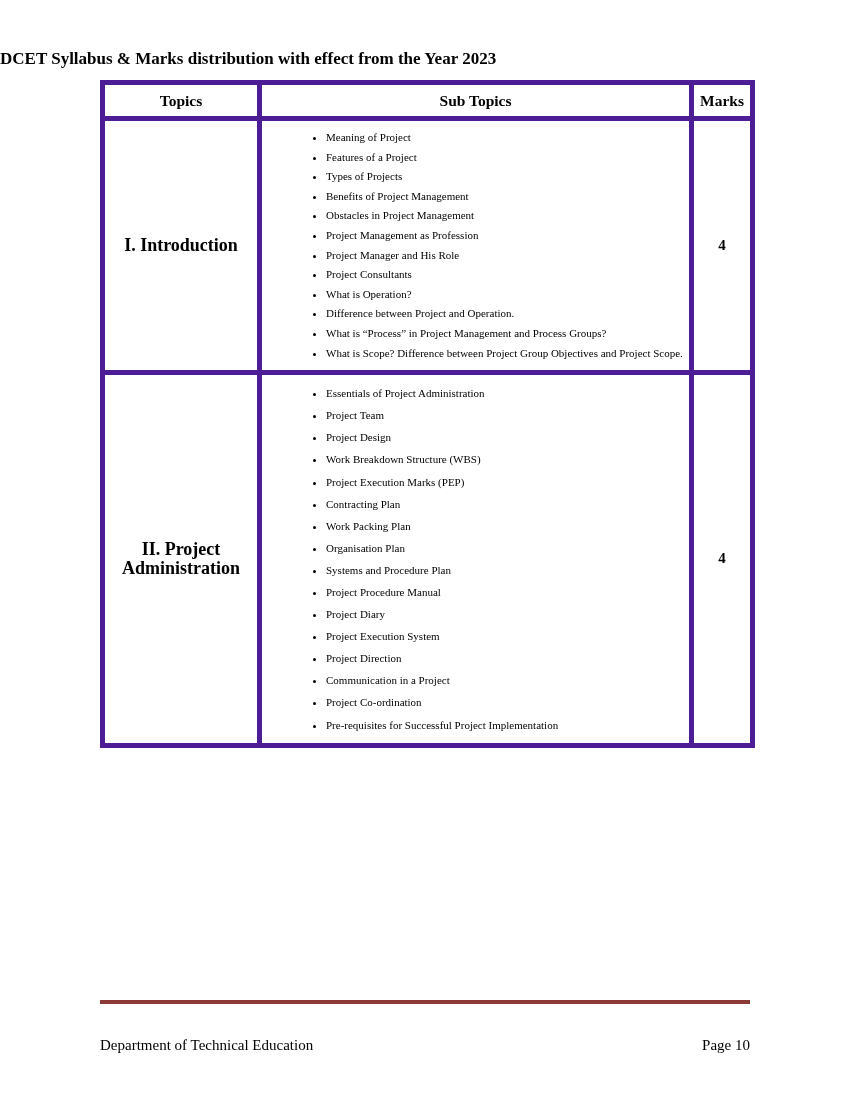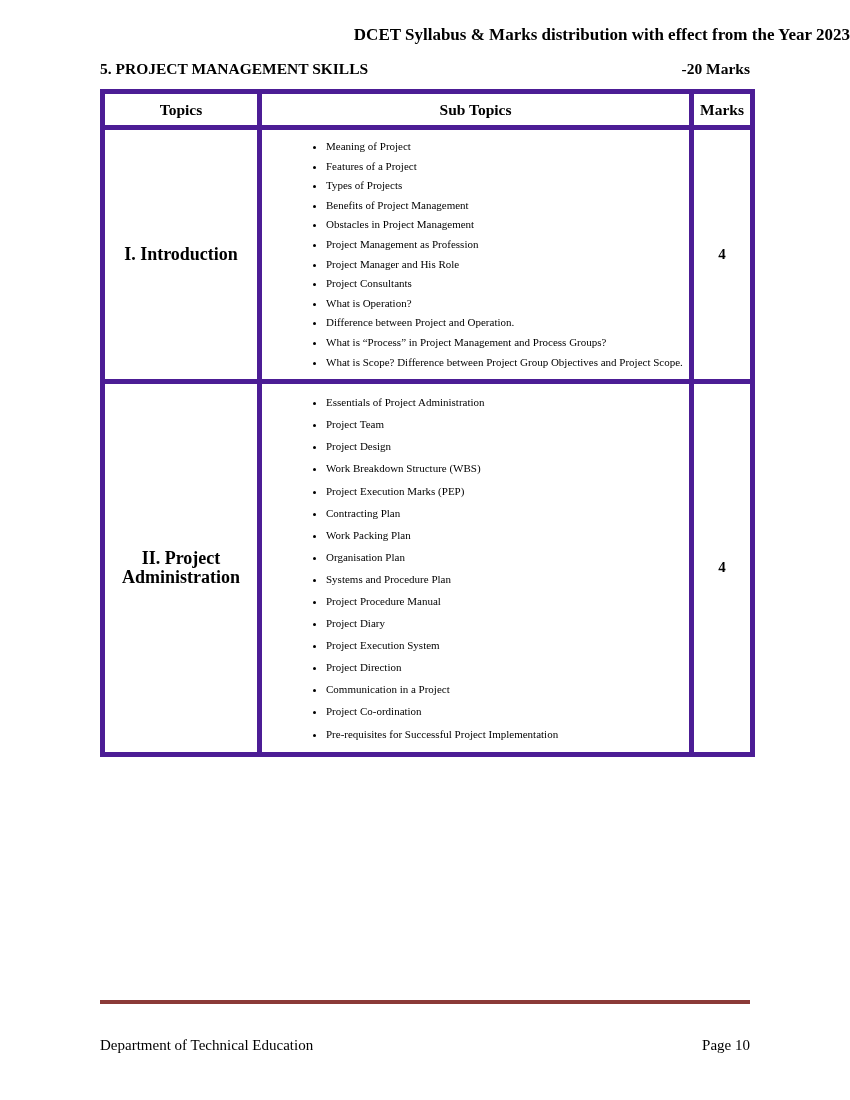--- a/index.html
+++ b/index.html
@@ -6,22 +6,22 @@
   .page {
     width: 850px;
     height: 1100px;
     position: relative;
     background: #ffffff;
     color: #000000;
     font-family: "Liberation Serif", serif;
     overflow: hidden;
   }
   .doc-header {
-    padding-top: 24px;
-    text-align: right;
+    padding-top: 48px;
+    text-align: left;
     font-weight: bold;
     font-size: 17px;
     line-height: 21px;
   }
   .section-row {
     display: flex;
     justify-content: space-between;
     align-items: baseline;
     margin: 15px 100px 0 100px;
     font-weight: bold;
@@ -88,24 +88,20 @@
 </style>
 </head>
 <body>
 
 <div class="page">
 
   <div class="doc-header">
     <div>DCET Syllabus &amp; Marks distribution with effect from the Year 2023</div>
   </div>
 
-  <div class="section-row">
-    <span>5. PROJECT MANAGEMENT SKILLS</span>
-    <span>-20 Marks</span>
-  </div>
 
   <table class="syllabus">
     <colgroup>
       <col style="width:157px">
       <col style="width:432px">
       <col style="width:61px">
     </colgroup>
     <thead>
       <tr>
         <th>Topics</th>

